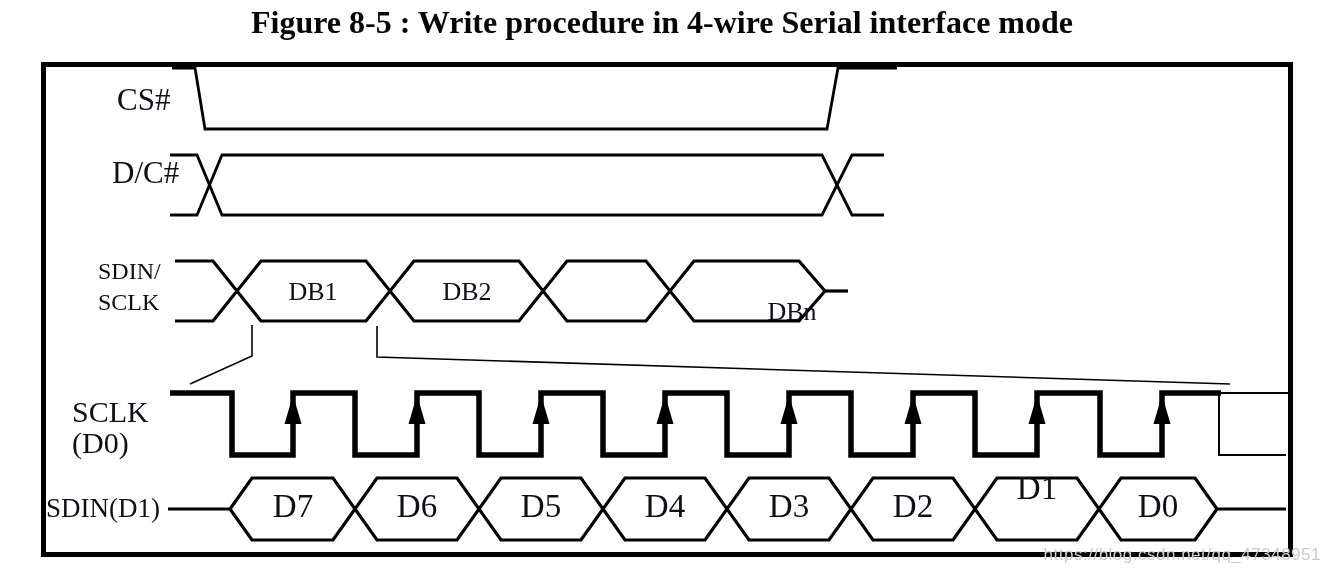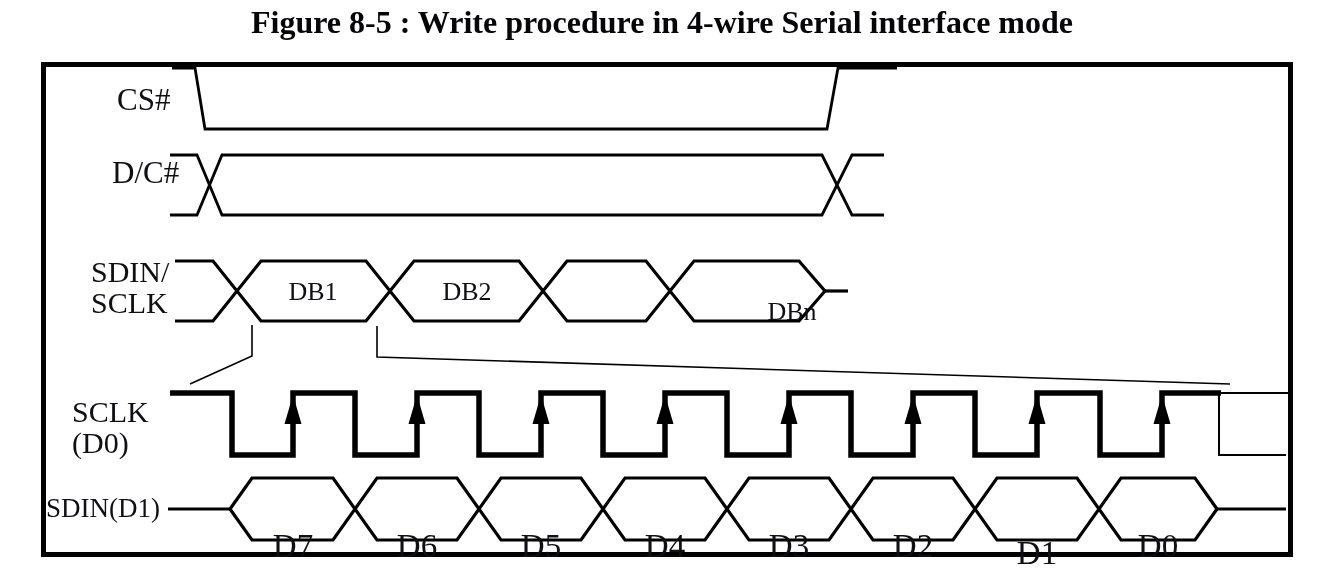--- a/index.html
+++ b/index.html
@@ -38,21 +38,20 @@
     font-size:26px;
     transform:translate(-50%,-50%);
     white-space:nowrap;
     text-align:center;
   }
   .bit-label{
     position:absolute;
     font-size:33px;
     transform:translate(-50%,-50%);
     white-space:nowrap;
-    margin-top:40px;
   }
   .watermark{
     position:absolute;
     right:3px;top:545px;
     font-size:17px;
     font-family:"Liberation Sans", sans-serif;
     color:#cccccc;
     z-index:5;
     letter-spacing:0.5px;
   }
@@ -97,21 +96,21 @@
     <path d="M 168,509 H 230" fill="none" stroke="#000" stroke-width="3.2"></path>
     <path d="M 230,509 L 252,478 H 333 L 377,540 H 457 L 501,478 H 581 L 625,540 H 705 L 749,478 H 829 L 873,540 H 953 L 997,478 H 1077 L 1121,540 H 1195 L 1217,509" fill="none" stroke="#000" stroke-width="3.2"></path>
     <path d="M 230,509 L 252,540 H 333 L 377,478 H 457 L 501,540 H 581 L 625,478 H 705 L 749,540 H 829 L 873,478 H 953 L 997,540 H 1077 L 1121,478 H 1195 L 1217,509" fill="none" stroke="#000" stroke-width="3.2"></path>
     <path d="M 1217,509 H 1286" fill="none" stroke="#000" stroke-width="3.2"></path>
   </svg>
 
   <div class="sig-label" style="left:117px;top:84px;">CS#</div>
 
   <div class="sig-label" style="left:112px;top:157px;">D/C#</div>
 
-  <div class="sig-label two-line" style="left:91px;top:256px;font-size:30px;">
+  <div class="sig-label two-line" style="left:98px;top:256px;font-size:24px;">
     <div>SDIN/</div>
     <div>SCLK</div>
   </div>
 
   <div class="sig-label two-line" style="left:72px;top:396px;font-size:30px;">
     <div>SCLK</div>
     <div>(D0)</div>
   </div>
 
   <div class="sig-label" style="left:46px;top:493px;font-size:27px;">SDIN(D1)</div>
@@ -120,17 +119,18 @@
   <div class="cell-label" style="left:467px;top:292px;">DB2</div>
   <div class="cell-label" style="left:606px;top:292px;"></div>
   <div class="cell-label" style="left:792px;top:292px;margin-top:20px;">DBn</div>
 
   <div class="bit-label" style="left:293px;top:506px;">D7</div>
   <div class="bit-label" style="left:417px;top:506px;">D6</div>
   <div class="bit-label" style="left:541px;top:506px;">D5</div>
   <div class="bit-label" style="left:665px;top:506px;">D4</div>
   <div class="bit-label" style="left:789px;top:506px;">D3</div>
   <div class="bit-label" style="left:913px;top:506px;">D2</div>
-  <div class="bit-label" style="left:1037px;top:513px;">D1</div>
+  <div class="bit-label" style="left:1037px;top:488px;">D1</div>
   <div class="bit-label" style="left:1158px;top:506px;">D0</div>
 
+  <div class="watermark">https://blog.csdn.net/qq_47348951</div>
 
 </div>
 
 </body></html>

